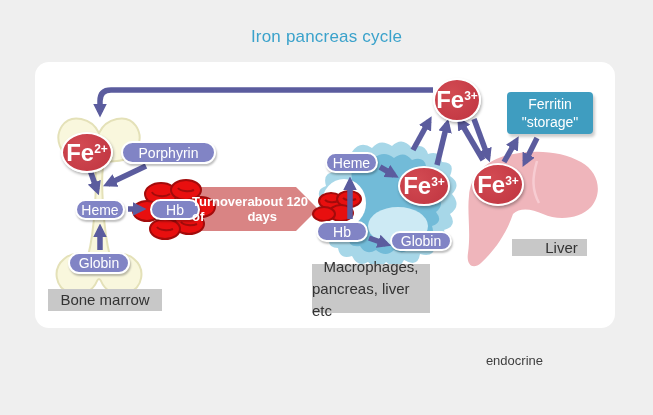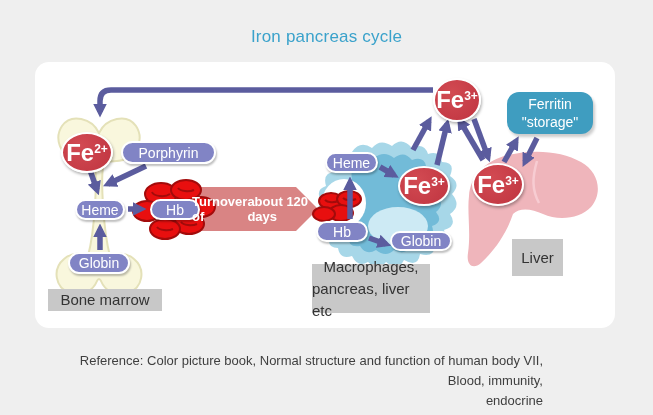--- a/index.html
+++ b/index.html
@@ -12,21 +12,21 @@
   .pill{background:#8184c5;border:2px solid #fff;border-radius:13px;color:#fff;
         display:flex;align-items:center;justify-content:center;font-size:14px;
         box-shadow:1px 2px 2px rgba(0,0,0,.25);box-sizing:border-box;}
   .fe{background:radial-gradient(circle at 38% 32%, #d24a52, #bf3440);border:2.5px solid #fff;
       border-radius:50%;color:#fff;display:flex;align-items:center;justify-content:center;
       font-weight:bold;box-shadow:1px 2px 3px rgba(0,0,0,.3);box-sizing:border-box;}
   .fe span{font-size:24px;line-height:1;}
   .fe sup{font-size:12px;line-height:1;transform:translateY(-4px);}
   .graylabel{background:#c8c8c8;color:#333;display:flex;flex-direction:column;
              align-items:center;justify-content:center;font-size:15px;line-height:22px;}
-  #ferritin{left:507px;top:92px;width:86px;height:42px;background:#3f9dc0;border-radius:12px;
+  #ferritin{left:507px;top:92px;width:86px;height:42px;background:#3f9dc0;border-radius:4px;
             color:#fff;font-size:14px;line-height:18px;display:flex;flex-direction:column;
             align-items:center;justify-content:center;box-shadow:2px 3px 3px rgba(0,0,0,.2);}
   #bannertext{left:192px;top:190px;width:126px;height:38px;padding-right:8px;box-sizing:border-box;
               color:#fff;font-weight:bold;font-size:13px;line-height:15px;display:flex;
               flex-direction:row;align-items:center;justify-content:center;}
   #reference{left:40px;top:351px;width:503px;text-align:right;font-size:13px;
              line-height:20px;color:#3f3f3f;}
 </style>
 </head>
 <body>
@@ -144,20 +144,19 @@
   <div id="bannertext" class="abs">
     <div>Turnover of</div>
     <div>about 120 days</div>
   </div>
 
   <div class="graylabel abs" style="left:48px;top:289px;width:114px;height:22px;">Bone marrow</div>
   <div class="graylabel abs" style="left:312px;top:264px;width:118px;height:49px;">
     <div>Macrophages,</div>
     <div>pancreas, liver etc</div>
   </div>
-  <div class="graylabel abs" style="left:512px;top:239px;width:51px;height:37px;">Liver</div>
+  <div class="graylabel abs" style="left:512px;top:239px;width:51px;height:17px;padding-left:24px;">Liver</div>
 
   <div id="reference" class="abs">
-    <div>Reference: Color picture book, Normal structure and function of human body VII, Blood, immunity,</div>
     <div>endocrine</div>
   </div>
 
 </div>
 
 </body></html>

